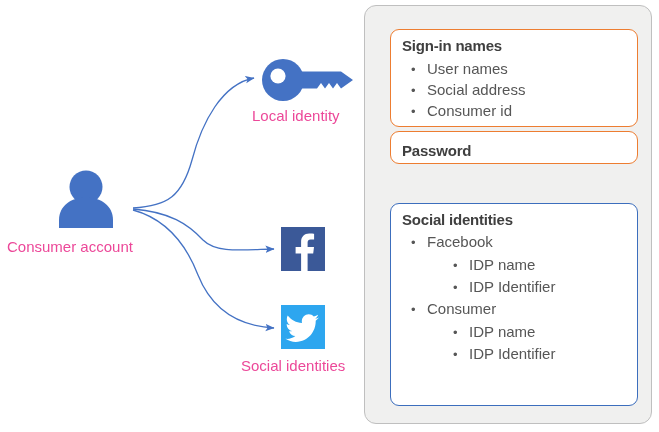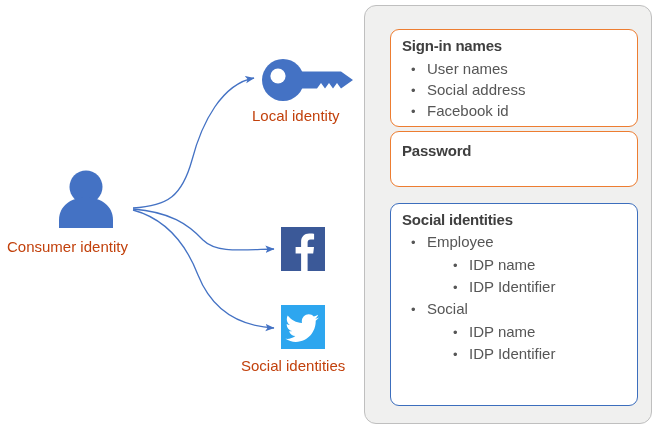--- a/index.html
+++ b/index.html
@@ -32,21 +32,21 @@
   .attr-box {
     position: absolute;
     box-sizing: border-box;
     background: #ffffff;
     border-radius: 9px;
   }
   .attr-box.orange { border: 1.4px solid #ed7d31; }
   .attr-box.blue   { border: 1.4px solid #3c6ebd; }
 
   .box-signin   { left: 390px; top: 29px;  width: 248px; height: 98px; }
-  .box-password { left: 390px; top: 131px; width: 248px; height: 56px; text-align: right; }
+  .box-password { left: 390px; top: 131px; width: 248px; height: 33px; text-align: right; }
   .box-social   { left: 390px; top: 203px; width: 248px; height: 203px; }
 
   .box-title {
     font-size: 15px;
     font-weight: bold;
     color: #3f3f3f;
     letter-spacing: -0.2px;
   }
   .box-signin .box-title   { position: absolute; left: 11px; top: 7px; }
   .box-password .box-title { position: absolute; left: 11px; top: 10px; }
@@ -70,21 +70,21 @@
   }
   .bullet-row .txt { display: inline-block; }
 
   .lvl1 { left: 20px; }
   .lvl2 { left: 62px; }
 
   
   .label {
     position: absolute;
     font-size: 15px;
-    color: #c2410c;
+    color: #ec4899;
     white-space: nowrap;
   }
 
   .person {
     position: absolute;
     left: 57px;
     top: 170px;
   }
 
   .icon-square {
@@ -122,21 +122,21 @@
 
     <path d="M133,209 C170,212 188,224 203,240 C216,253 240,250 274,249" fill="none" stroke="#4472c4" stroke-width="1.3" marker-end="url(#ah)"></path>
 
     <path d="M133,210 C166,219 186,244 198,275 C212,310 238,326 274,328" fill="none" stroke="#4472c4" stroke-width="1.3" marker-end="url(#ah)"></path>
   </svg>
 
   <svg class="person" width="60" height="58" viewBox="0 0 60 58">
     <circle cx="29" cy="17" r="16.5" fill="#4472c4"></circle>
     <path d="M2,58 L2,50 C2,35.8 14,27.5 29,27.5 C44,27.5 56,35.8 56,50 L56,58 Z" fill="#4472c4"></path>
   </svg>
-  <div class="label" style="left:7px; top:238px;">Consumer identity</div>
+  <div class="label" style="left:7px; top:238px;">Consumer account</div>
 
   <svg style="position:absolute; left:261px; top:58px;" width="96" height="44" viewBox="0 0 96 44">
     <path d="M41,13.5 L80,13.5 L92,22 L80,30.5 L76,25 L72,30.5 L68,25 L64,30.5 L60,25 L56,30.5 L41,30.5 Z" fill="#4472c4"></path>
     <circle cx="22" cy="22" r="21" fill="#4472c4"></circle>
     <circle cx="17" cy="18" r="7.6" fill="#ffffff"></circle>
   </svg>
   <div class="label" style="left:252px; top:107px;">Local identity</div>
 
   <div class="icon-square fb-box">
     <svg width="44" height="44" viewBox="0 0 44 44">
@@ -170,45 +170,45 @@
     <div class="bullet-row lvl1" style="top:30px;">
       <span class="dot">•</span>
       <span class="txt">User names</span>
     </div>
     <div class="bullet-row lvl1" style="top:51px;">
       <span class="dot">•</span>
       <span class="txt">Social address</span>
     </div>
     <div class="bullet-row lvl1" style="top:72px;">
       <span class="dot">•</span>
-      <span class="txt">Facebook id</span>
+      <span class="txt">Consumer id</span>
     </div>
   </div>
 
   <div class="attr-box orange box-password">
     <div class="box-title">Password</div>
   </div>
 
   <div class="attr-box blue box-social">
     <div class="box-title">Social identities</div>
     <div class="bullet-row lvl1" style="top:29px;">
       <span class="dot">•</span>
-      <span class="txt">Employee</span>
+      <span class="txt">Facebook</span>
     </div>
     <div class="bullet-row lvl2" style="top:52px;">
       <span class="dot">•</span>
       <span class="txt">IDP name</span>
     </div>
     <div class="bullet-row lvl2" style="top:74px;">
       <span class="dot">•</span>
       <span class="txt">IDP Identifier</span>
     </div>
     <div class="bullet-row lvl1" style="top:96px;">
       <span class="dot">•</span>
-      <span class="txt">Social</span>
+      <span class="txt">Consumer</span>
     </div>
     <div class="bullet-row lvl2" style="top:119px;">
       <span class="dot">•</span>
       <span class="txt">IDP name</span>
     </div>
     <div class="bullet-row lvl2" style="top:141px;">
       <span class="dot">•</span>
       <span class="txt">IDP Identifier</span>
     </div>
   </div>

